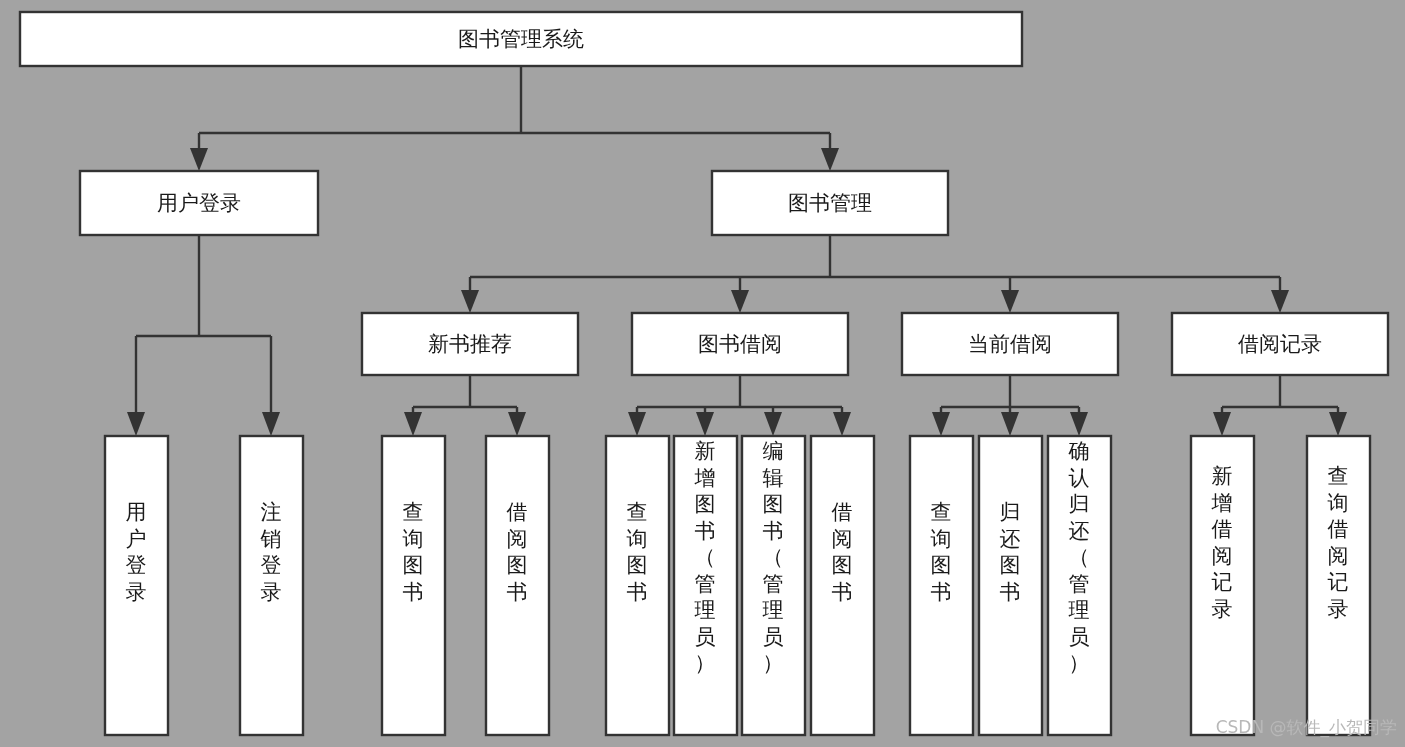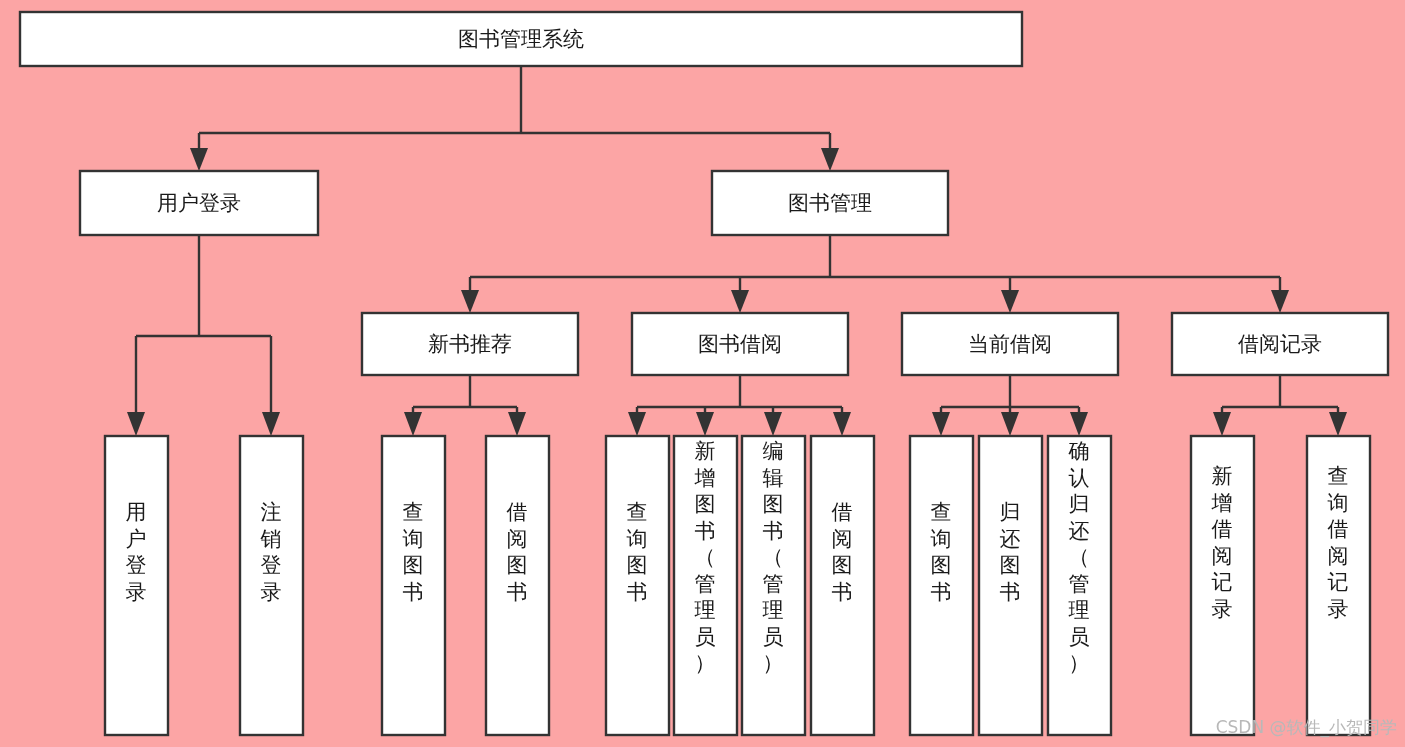--- a/index.html
+++ b/index.html
@@ -11,21 +11,21 @@
   body {
     width: 1405px;
     height: 747px;
     font-family: "DejaVu Sans", "Liberation Sans", sans-serif;
     overflow: hidden;
   }
   #diagram-root {
     position: relative;
     width: 1405px;
     height: 747px;
-    background: #fca5a5;
+    background: #a3a3a3;
   }
   svg.diagram-canvas {
     position: absolute;
     left: 0;
     top: 0;
     width: 1405px;
     height: 747px;
     display: block;
   }
   .node-box {

